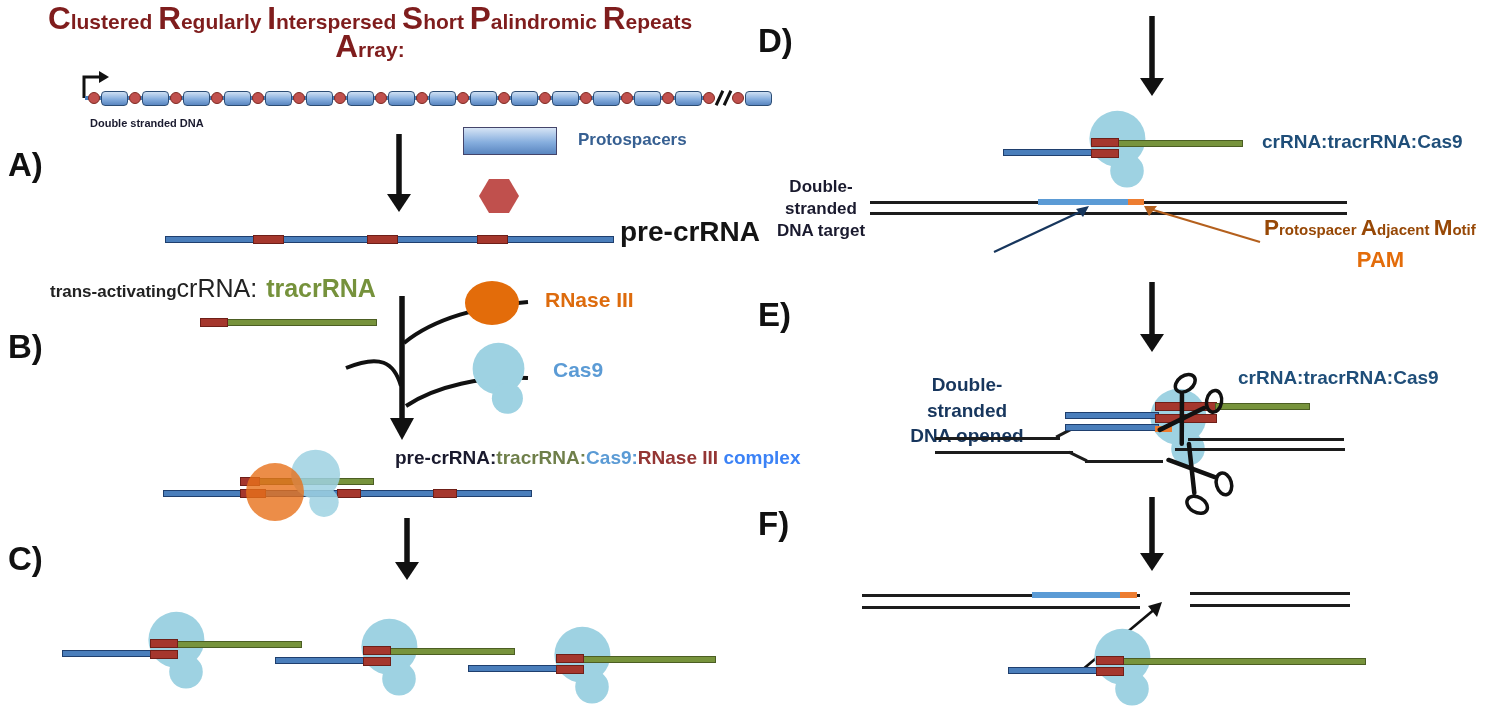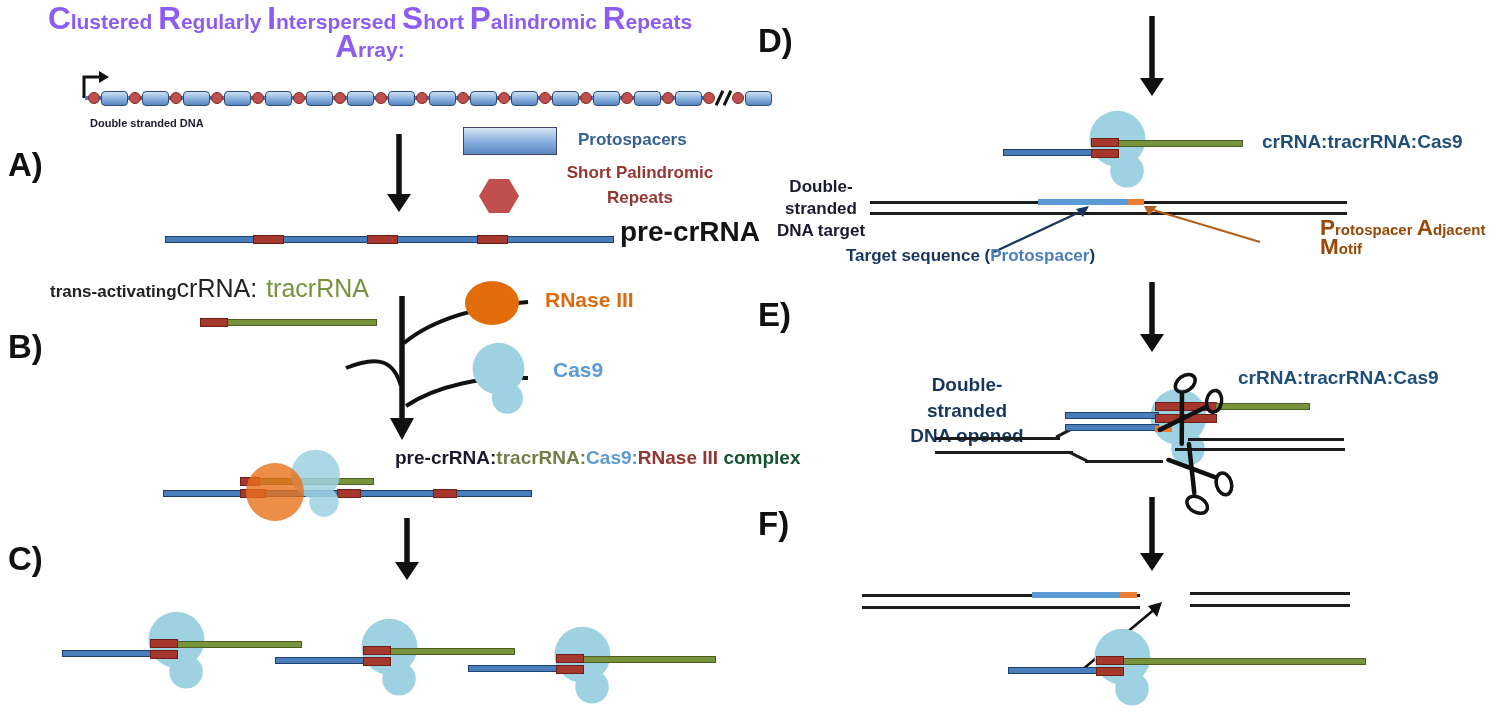--- a/index.html
+++ b/index.html
@@ -1,20 +1,20 @@
 <!DOCTYPE html>
 <html><head>
 <meta charset="utf-8">
 <style>
   html,body{margin:0;padding:0;background:#ffffff;}
   #canvas{position:relative;width:1500px;height:719px;background:#fff;overflow:hidden;
           font-family:"Liberation Sans", sans-serif;color:#1a1a2e;}
   .abs{position:absolute;}
   
-  .title1{left:15px;top:6px;width:710px;text-align:center;font-size:21px;font-weight:600;color:#8b5cf6;}
+  .title1{left:15px;top:6px;width:710px;text-align:center;font-size:21px;font-weight:600;color:#7f1d1d;}
   .title1 .cap, .bigcaps .cap{font-size:1.5em;line-height:0.8;}
   .title2{left:15px;top:40px;width:710px;text-align:center;font-size:31px;font-weight:600;color:#141414;}
   .section-letter{font-size:33px;font-weight:700;color:#111;}
   .lbl{font-weight:700;}
   
   .strand{position:absolute;height:5px;border:1px solid #1f3f6e;background:#4a7ebb;}
   .strand.green{background:#77933c;border-color:#4c5e23;}
   .redbar{position:absolute;height:7px;background:#a5372d;border:1px solid #6f1f18;}
   .dsline{position:absolute;height:3px;background:#1c1c1c;}
   .seg{position:absolute;height:6px;}
@@ -104,41 +104,37 @@
       <div class="slash"></div>
       <div class="slash"></div>
       <div class="rdot"></div>
       <div class="pill"></div>
     </div>
   <div class="abs lbl" style="left:90px;top:117px;font-size:11px;color:#1a1a2e">Double stranded DNA</div>
 
   <div class="abs legend-rect"></div>
   <div class="abs lbl" style="left:578px;top:130px;font-size:17px;color:#376092">Protospacers</div>
   <div class="abs hex"></div>
-  <div class="abs lbl" style="left:540px;top:161px;width:200px;text-align:center;font-size:17px;line-height:1.45;color:#943634">
-    <span>Short Palindromic</span><br>
-    <span>Repeats</span>
-  </div>
 
   <div class="abs section-letter" style="left:8px;top:146px">A)</div>
   <svg class="abs" style="left:384px;top:132px" width="30" height="82">
     <line x1="15" y1="2" x2="15" y2="64" stroke="#111" stroke-width="5.5"></line>
     <polygon points="3,62 27,62 15,80" fill="#111"></polygon>
   </svg>
   <div class="strand" style="left:165px;top:236px;width:447px"></div>
   <div class="redbar" style="left:253px;top:235px;width:29px"></div>
   <div class="redbar" style="left:367px;top:235px;width:29px"></div>
   <div class="redbar" style="left:477px;top:235px;width:29px"></div>
   <div class="abs" style="left:620px;top:216px;font-size:28px;font-weight:600;color:#141414">pre-crRNA</div>
 
   <div class="abs section-letter" style="left:8px;top:328px">B)</div>
   <div class="abs" style="left:50px;top:274px;display:flex;align-items:baseline">
     <span style="font-size:17px;font-weight:600;color:#222">trans-activating</span>
     <span style="font-size:25px;font-weight:500;color:#222">crRNA:</span>
-    <span style="font-size:25px;font-weight:400;color:#76923c;margin-left:9px">tracrRNA</span>
+    <span style="font-size:25px;font-weight:700;color:#76923c;margin-left:9px">tracrRNA</span>
   </div>
   <div class="strand green" style="left:200px;top:319px;width:175px"></div>
   <div class="redbar" style="left:200px;top:318px;width:26px"></div>
 
   <svg class="abs" style="left:330px;top:288px" width="212" height="162">
     <path d="M198,14 C152,18 104,30 74,55" fill="none" stroke="#111" stroke-width="4"></path>
     <path d="M16,80 C50,66 64,74 71,98" fill="none" stroke="#111" stroke-width="4"></path>
     <path d="M198,90 C152,88 106,98 76,118" fill="none" stroke="#111" stroke-width="4"></path>
     <line x1="72" y1="8" x2="72" y2="134" stroke="#111" stroke-width="5.5"></line>
     <polygon points="60,130 84,130 72,152" fill="#111"></polygon>
@@ -154,21 +150,21 @@
   <div class="redbar" style="left:240px;top:477px;width:18px"></div>
   <div class="strand" style="left:163px;top:490px;width:367px"></div>
   <div class="redbar" style="left:240px;top:489px;width:24px"></div>
   <div class="redbar" style="left:337px;top:489px;width:22px"></div>
   <div class="redbar" style="left:433px;top:489px;width:22px"></div>
   <svg class="abs" style="left:281px;top:449px" width="72" height="70" viewBox="0 0 100 100">
     <use href="#cas9blob" fill="#9ed2e2" opacity="0.85"></use>
   </svg>
   <div class="abs" style="left:246px;top:463px;width:58px;height:58px;border-radius:50%;background:rgba(231,112,26,0.8)"></div>
   <div class="abs lbl" style="left:395px;top:447px;font-size:19px">
-    <span style="color:#1a1a2e">pre-crRNA:</span><span style="color:#6f7f4a">tracrRNA:</span><span style="color:#5b9bd5">Cas9:</span><span style="color:#943634">RNase III</span><span style="color:#14532d"> complex</span>
+    <span style="color:#1a1a2e">pre-crRNA:</span><span style="color:#6f7f4a">tracrRNA:</span><span style="color:#5b9bd5">Cas9:</span><span style="color:#943634">RNase III</span><span style="color:#3b82f6"> complex</span>
   </div>
 
   <div class="abs section-letter" style="left:8px;top:540px">C)</div>
   <svg class="abs" style="left:392px;top:516px" width="30" height="66">
     <line x1="15" y1="2" x2="15" y2="48" stroke="#111" stroke-width="5.5"></line>
     <polygon points="3,46 27,46 15,64" fill="#111"></polygon>
   </svg>
 
   <div class="cplx" style="left:62px;top:611px">
     <svg class="blob" viewBox="0 0 100 100">
@@ -220,29 +216,27 @@
   </div>
   <div class="dsline" style="left:870px;top:201px;width:477px"></div>
   <div class="dsline" style="left:870px;top:212px;width:477px"></div>
   <div class="seg blue" style="left:1038px;top:199px;width:90px"></div>
   <div class="seg orange" style="left:1128px;top:199px;width:16px"></div>
 
   <svg class="abs" style="left:988px;top:200px" width="112" height="58">
     <line x1="6" y1="52" x2="96" y2="10" stroke="#17365d" stroke-width="2.2"></line>
     <polygon points="101,6 88,9 95,17" fill="#17365d"></polygon>
   </svg>
-  <div class="abs lbl" style="left:846px;top:246px;font-size:17px">
-    <span style="color:#17365d">Target sequence (</span><span style="color:#4a7ebb">Protospacer</span><span style="color:#17365d">)</span>
-  </div>
 
   <svg class="abs" style="left:1138px;top:200px" width="130" height="50">
     <line x1="122" y1="42" x2="12" y2="9" stroke="#b4601d" stroke-width="2.2"></line>
     <polygon points="6,6 19,6 11,16" fill="#b4601d"></polygon>
   </svg>
-  <div class="abs bigcaps" style="left:1320px;top:219px;font-size:15px;font-weight:600;color:#974806"><span class="cap">P</span>rotospacer <span class="cap">A</span>djacent <span class="cap">M</span>otif</div>
+  <div class="abs bigcaps" style="left:1264px;top:219px;font-size:15px;font-weight:600;color:#974806"><span class="cap">P</span>rotospacer <span class="cap">A</span>djacent <span class="cap">M</span>otif</div>
+  <div class="abs" style="left:1268px;top:247px;width:225px;text-align:center;font-size:22px;font-weight:600;color:#e36c0a">PAM</div>
 
   <div class="abs section-letter" style="left:758px;top:296px">E)</div>
   <svg class="abs" style="left:1137px;top:280px" width="30" height="74">
     <line x1="15" y1="2" x2="15" y2="56" stroke="#111" stroke-width="5.5"></line>
     <polygon points="3,54 27,54 15,72" fill="#111"></polygon>
   </svg>
   <div class="abs lbl" style="left:892px;top:372px;width:150px;text-align:center;font-size:19px;line-height:1.35;color:#17365d">
     <span>Double-stranded</span><br>
     <span>DNA opened</span>
   </div>

